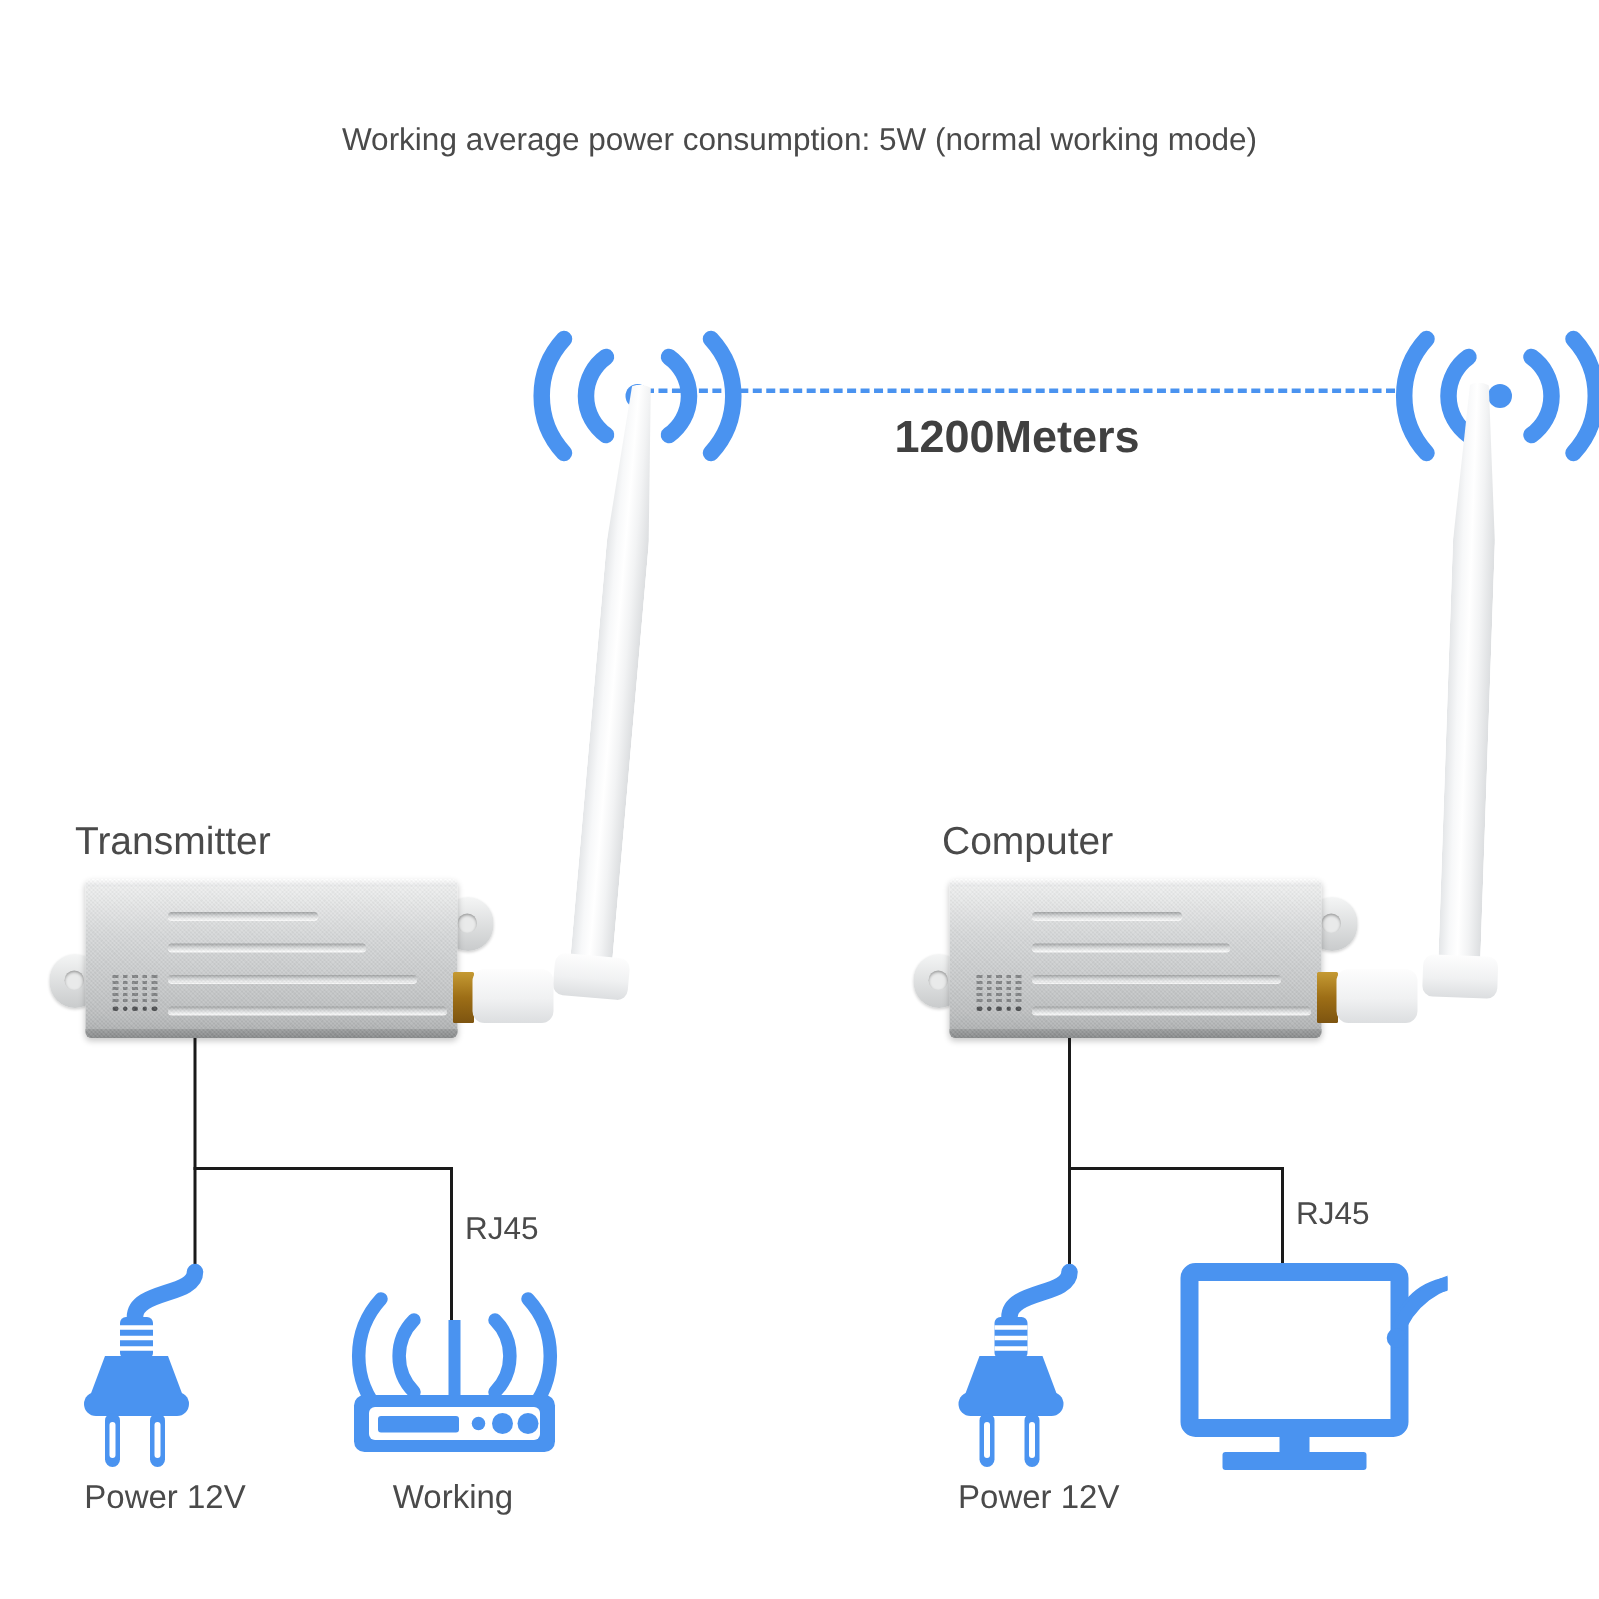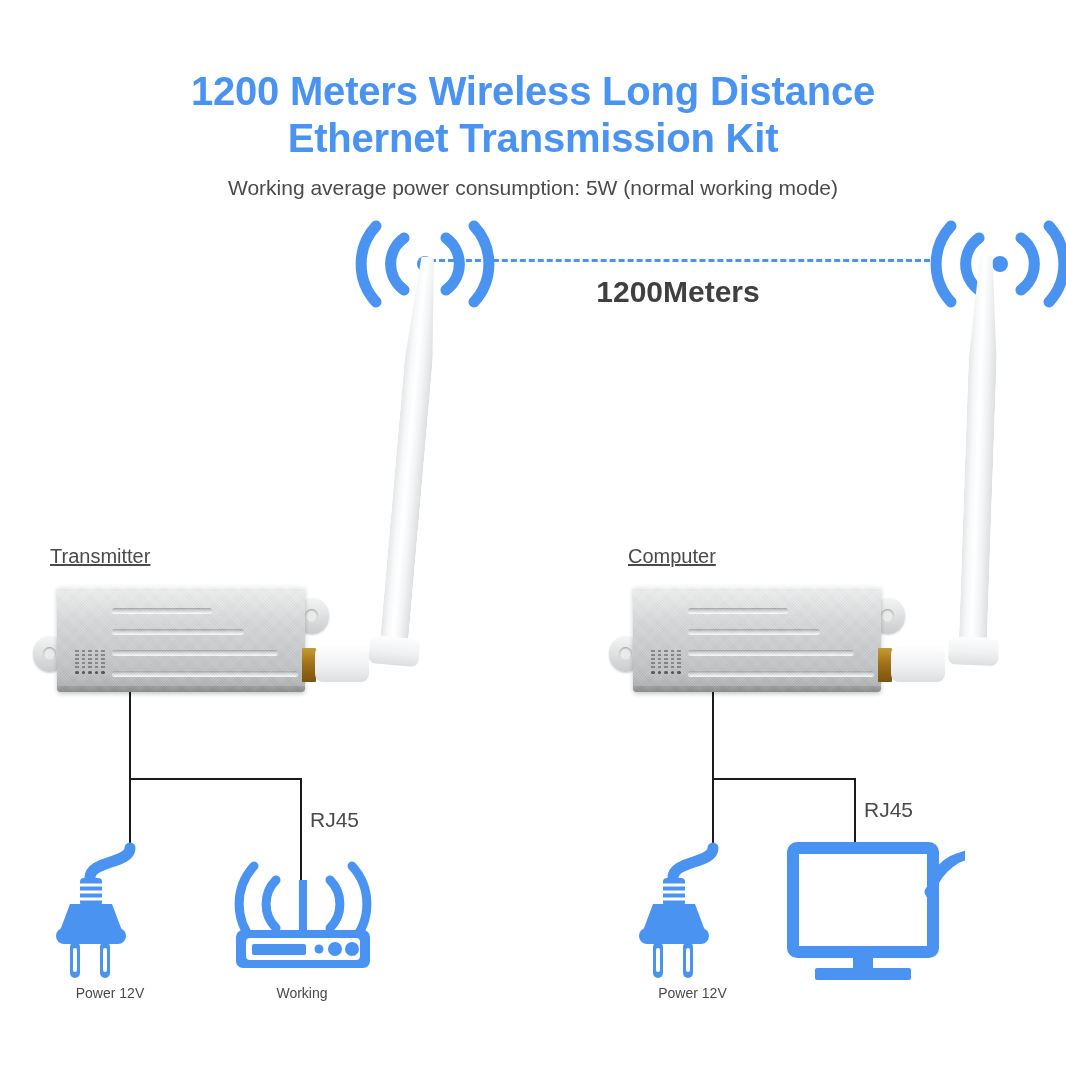--- a/index.html
+++ b/index.html
@@ -111,38 +111,34 @@
   .wire{position:absolute;background:#1a1a1a;}
   .wire.v{width:2px;}
   .wire.h{height:2px;}
   .rj45{
     position:absolute;color:#4a4a4a;font-size:21px;white-space:nowrap;
   }
 
   
   .icon-wrap{position:absolute;}
   .caption{
-    position:absolute;text-align:center;color:#4a4a4a;font-size:14px;
+    position:absolute;text-align:center;color:#4a4a4a;font-size:22px;
     white-space:nowrap;
   }
 
   .devlabel{
-    position:absolute;color:#4a4a4a;font-size:20px;white-space:nowrap;text-decoration:underline;
+    position:absolute;color:#4a4a4a;font-size:26px;white-space:nowrap;
   }
 </style>
 </head>
 <body>
 
 <div class="stage">
 
   <div class="header">
-    <div class="title">
-      <span>1200 Meters Wireless Long Distance</span>
-      <span class="l2">Ethernet Transmission Kit</span>
-    </div>
     <div class="subtitle">Working average power consumption: 5W (normal working mode)</div>
   </div>
 
   <div class="dashline"></div>
   <div class="distance">1200Meters</div>
 
   <div class="arcs left">
     <svg width="190" height="90" viewBox="0 0 190 90">
       <g fill="none" stroke="#4a93f0" stroke-width="11" stroke-linecap="round">
         <path d="M74 20 A32 32 0 0 0 74 72"></path>

